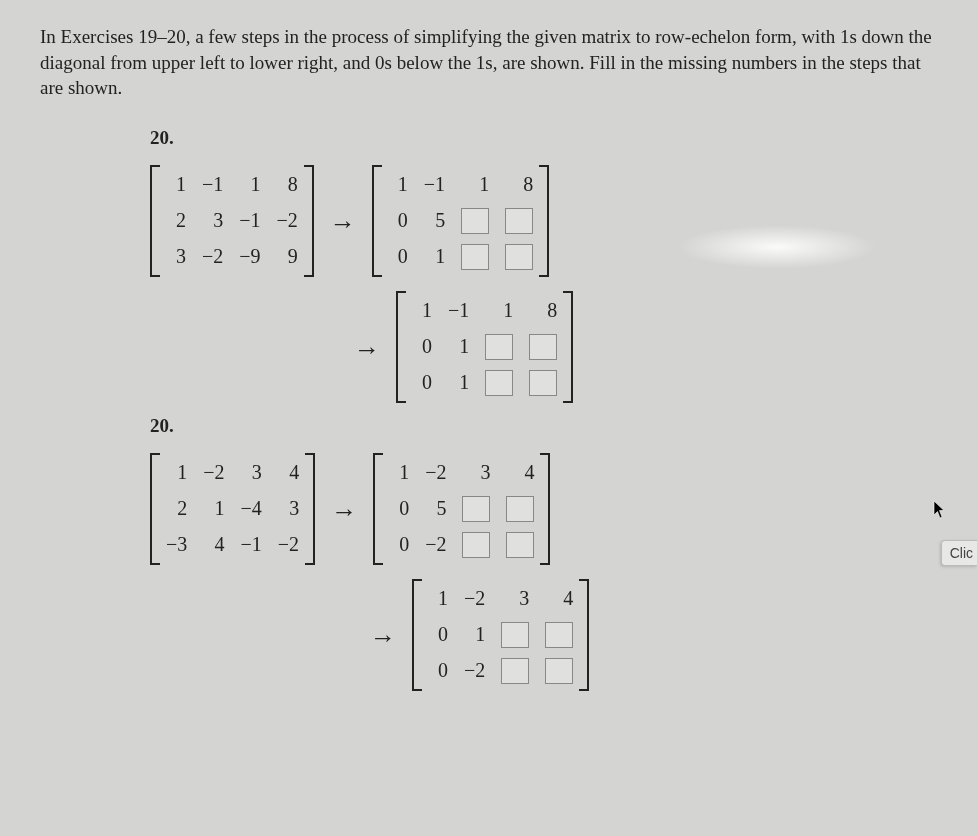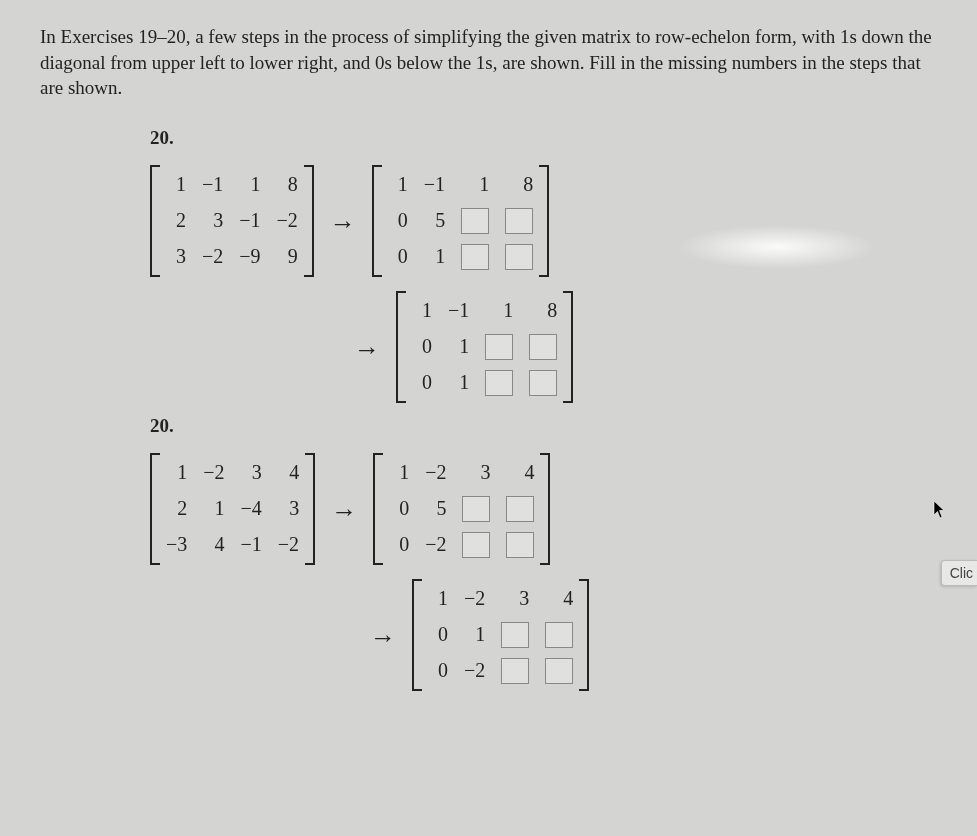--- a/index.html
+++ b/index.html
@@ -92,21 +92,21 @@
   .cursor {
     position: absolute;
     right: 30px;
     top: 500px;
     font-size: 16px;
     color: #000;
   }
   .clic-tab {
     position: absolute;
     right: 0;
-    top: 560px;
+    top: 540px;
     background: #e8e8e6;
     border: 1px solid #bbb;
     border-right: none;
     border-radius: 4px 0 0 4px;
     padding: 4px 4px 4px 8px;
     font-family: Arial, sans-serif;
     font-size: 14px;
     color: #444;
     box-shadow: -1px 1px 3px rgba(0,0,0,0.15);
   }

